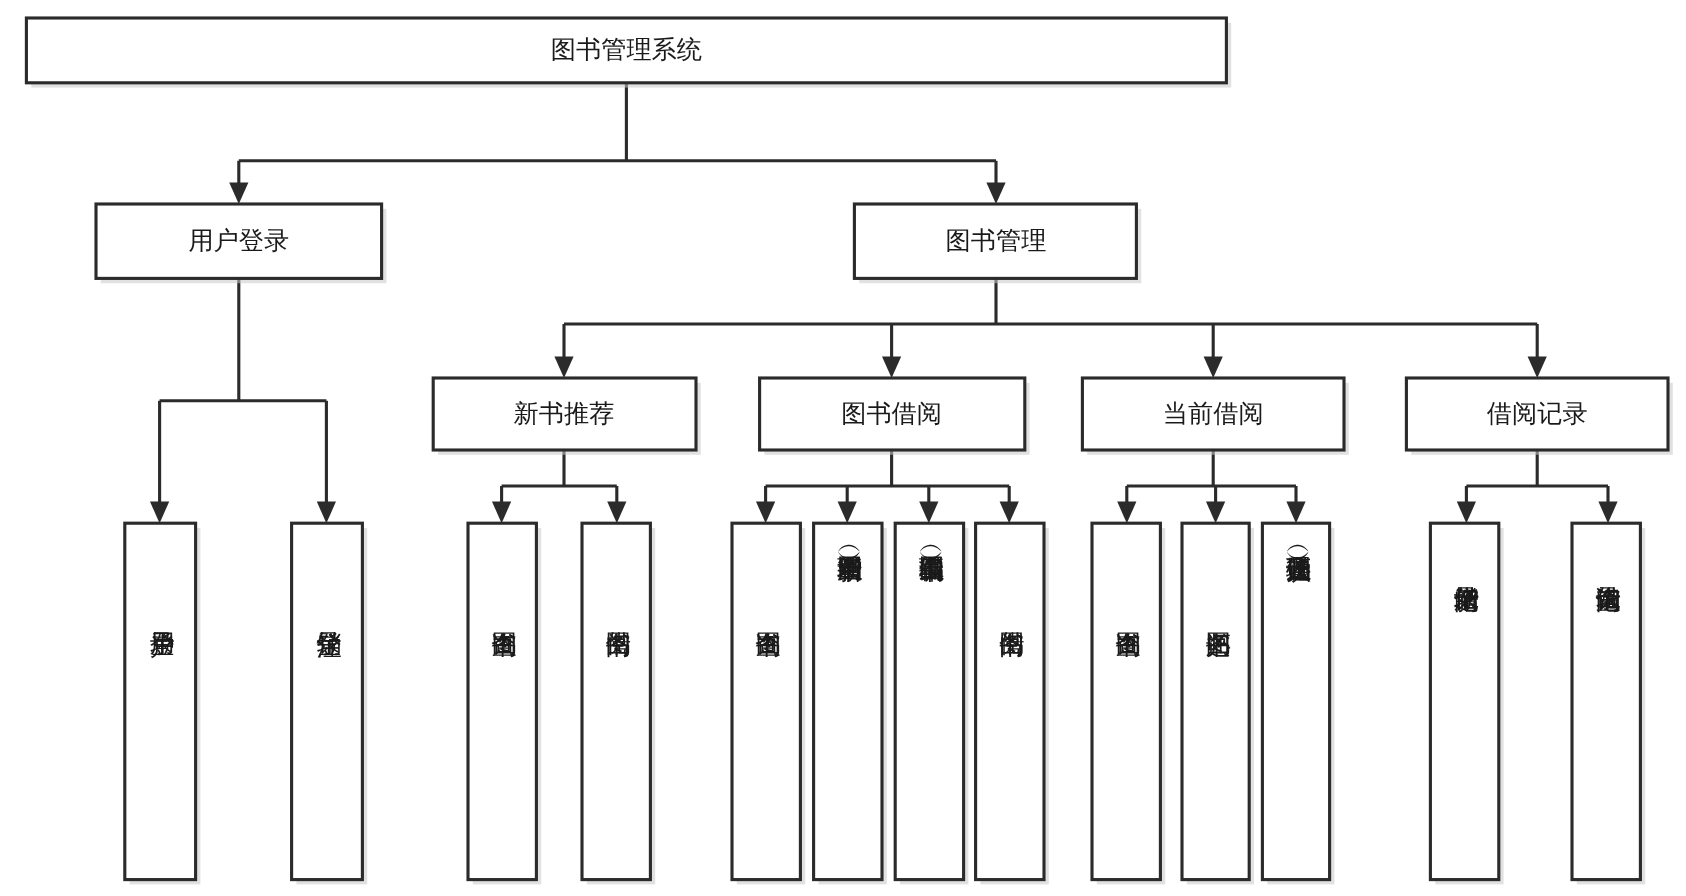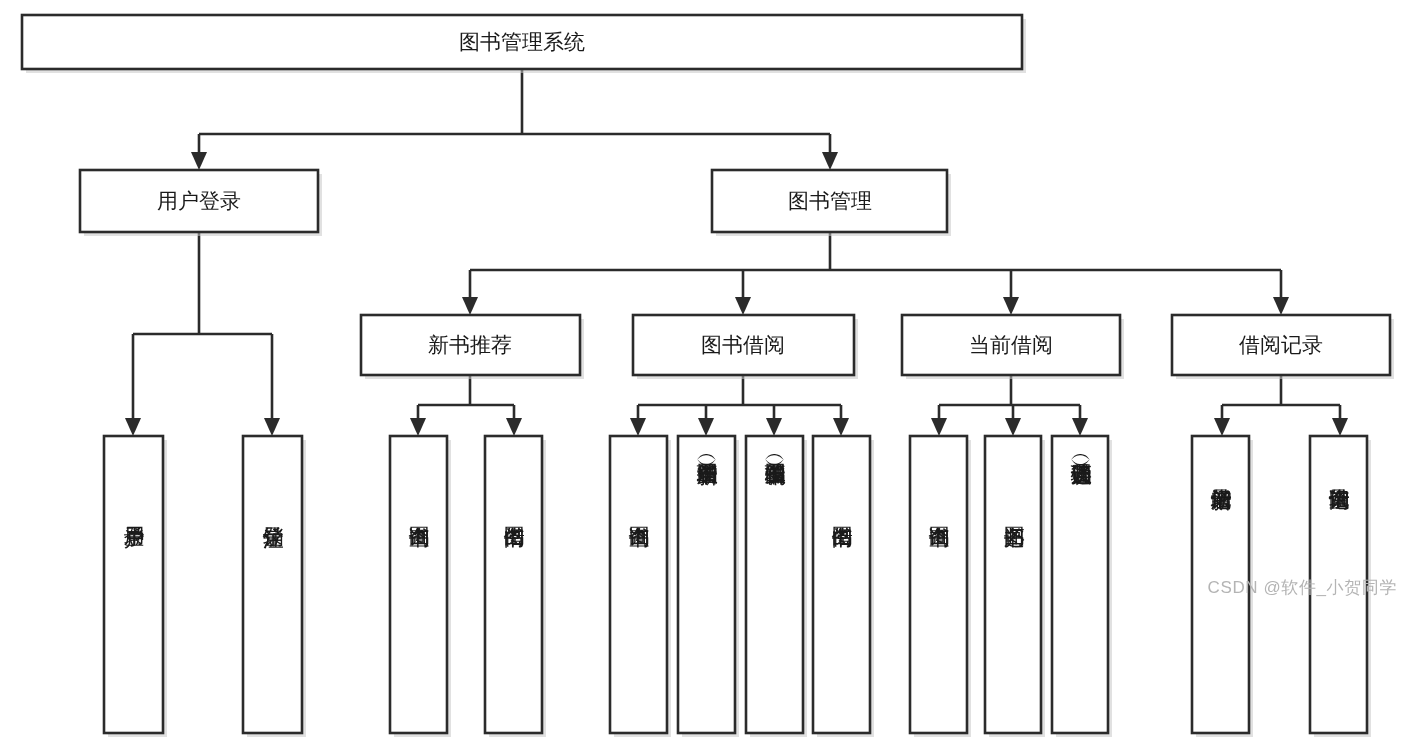--- a/index.html
+++ b/index.html
@@ -219,14 +219,13 @@
   <div class="vlabel" style="left:628px; top:510px;">查询图书</div>
   <div class="vlabel" style="left:696px; top:447px;">新增图书（管理员）</div>
   <div class="vlabel" style="left:764px; top:447px;">编辑图书（管理员）</div>
   <div class="vlabel" style="left:831px; top:510px;">借阅图书</div>
   <div class="vlabel" style="left:928px; top:510px;">查询图书</div>
   <div class="vlabel" style="left:1003px; top:510px;">归还图书</div>
   <div class="vlabel" style="left:1070px; top:447px;">确认归还（管理员）</div>
   <div class="vlabel" style="left:1210px; top:472px;">新增借阅记录</div>
   <div class="vlabel" style="left:1328px; top:472px;">查询借阅记录</div>
 
-  <div class="watermark">CSDN @软件_小贺同学</div>
 </div>
 
 </body></html>

